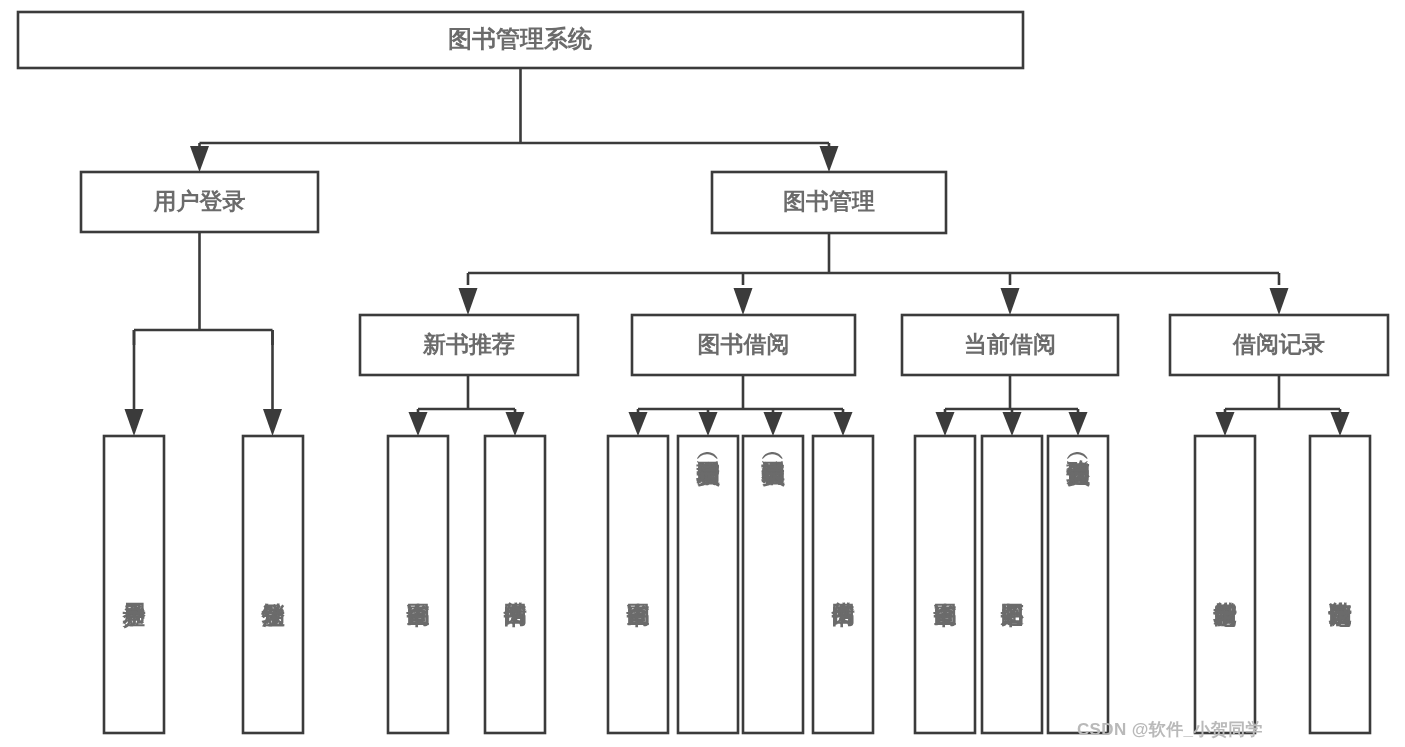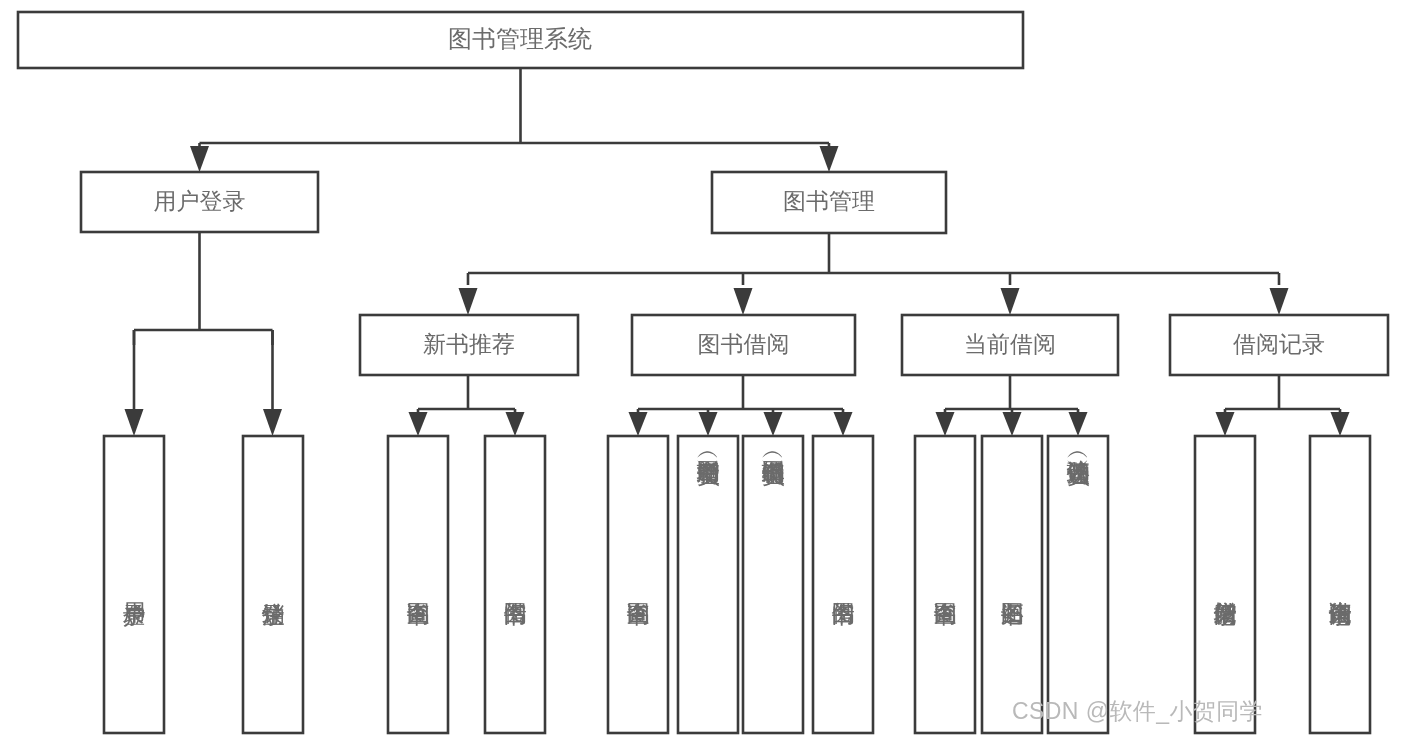--- a/index.html
+++ b/index.html
@@ -13,20 +13,21 @@
     font-family: "Liberation Sans", "DejaVu Sans", sans-serif;
     position: relative;
     overflow: hidden;
   }
   #diagram-root {
     position: absolute;
     left: 0;
     top: 0;
     width: 1273px;
     height: 747px;
+    font-weight: bold;
   }
   .node-box {
     fill: #ffffff;
     stroke: #3b3b3b;
     stroke-width: 2.6;
   }
   .connector {
     fill: none;
     stroke: #3b3b3b;
     stroke-width: 2.6;
@@ -63,23 +64,23 @@
     font-family: "Liberation Sans", "DejaVu Sans", sans-serif;
     font-size: 23px;
     line-height: 1.02;
     color: #6b6b6b;
     letter-spacing: 0.5px;
     white-space: nowrap;
   }
   #watermark {
     position: absolute;
     right: 10px;
-    bottom: 20px;
-    font-family: "Liberation Sans", "DejaVu Sans", sans-serif;
-    font-size: 23px;
+    bottom: 6px;
+    font-family: "Liberation Sans", "DejaVu Sans", sans-serif;
+    font-size: 17px;
     color: #b9b9b9;
     white-space: nowrap;
     letter-spacing: 0.4px;
   }
 </style>
 </head>
 <body>
 
 <div id="diagram-root">
 

